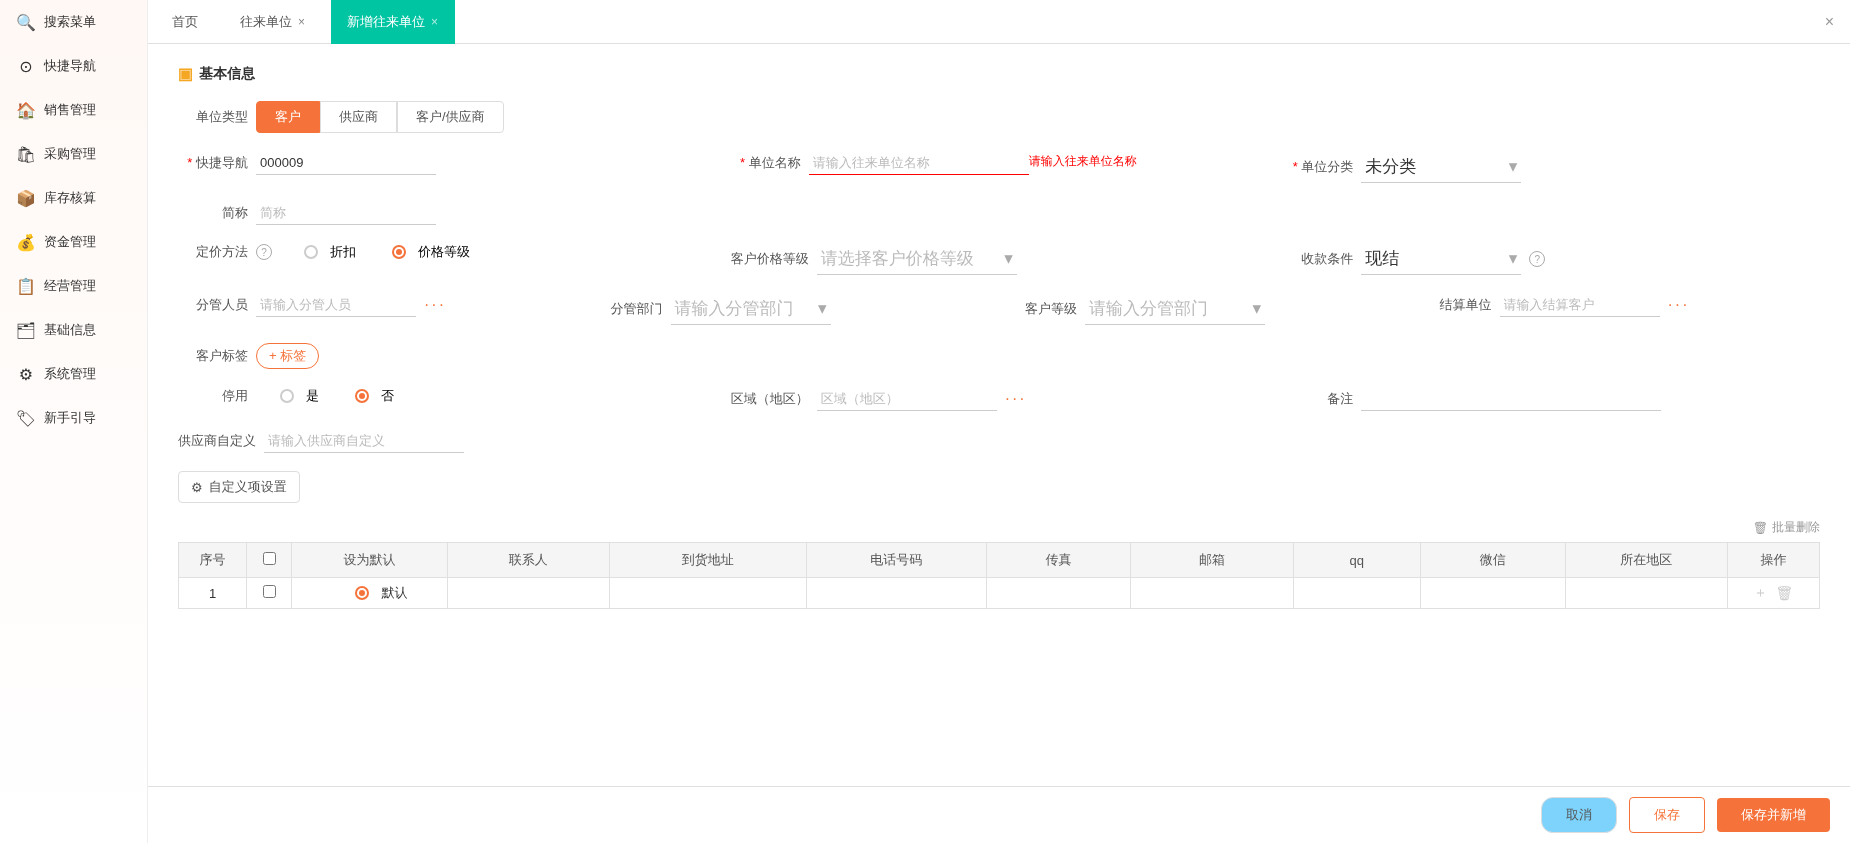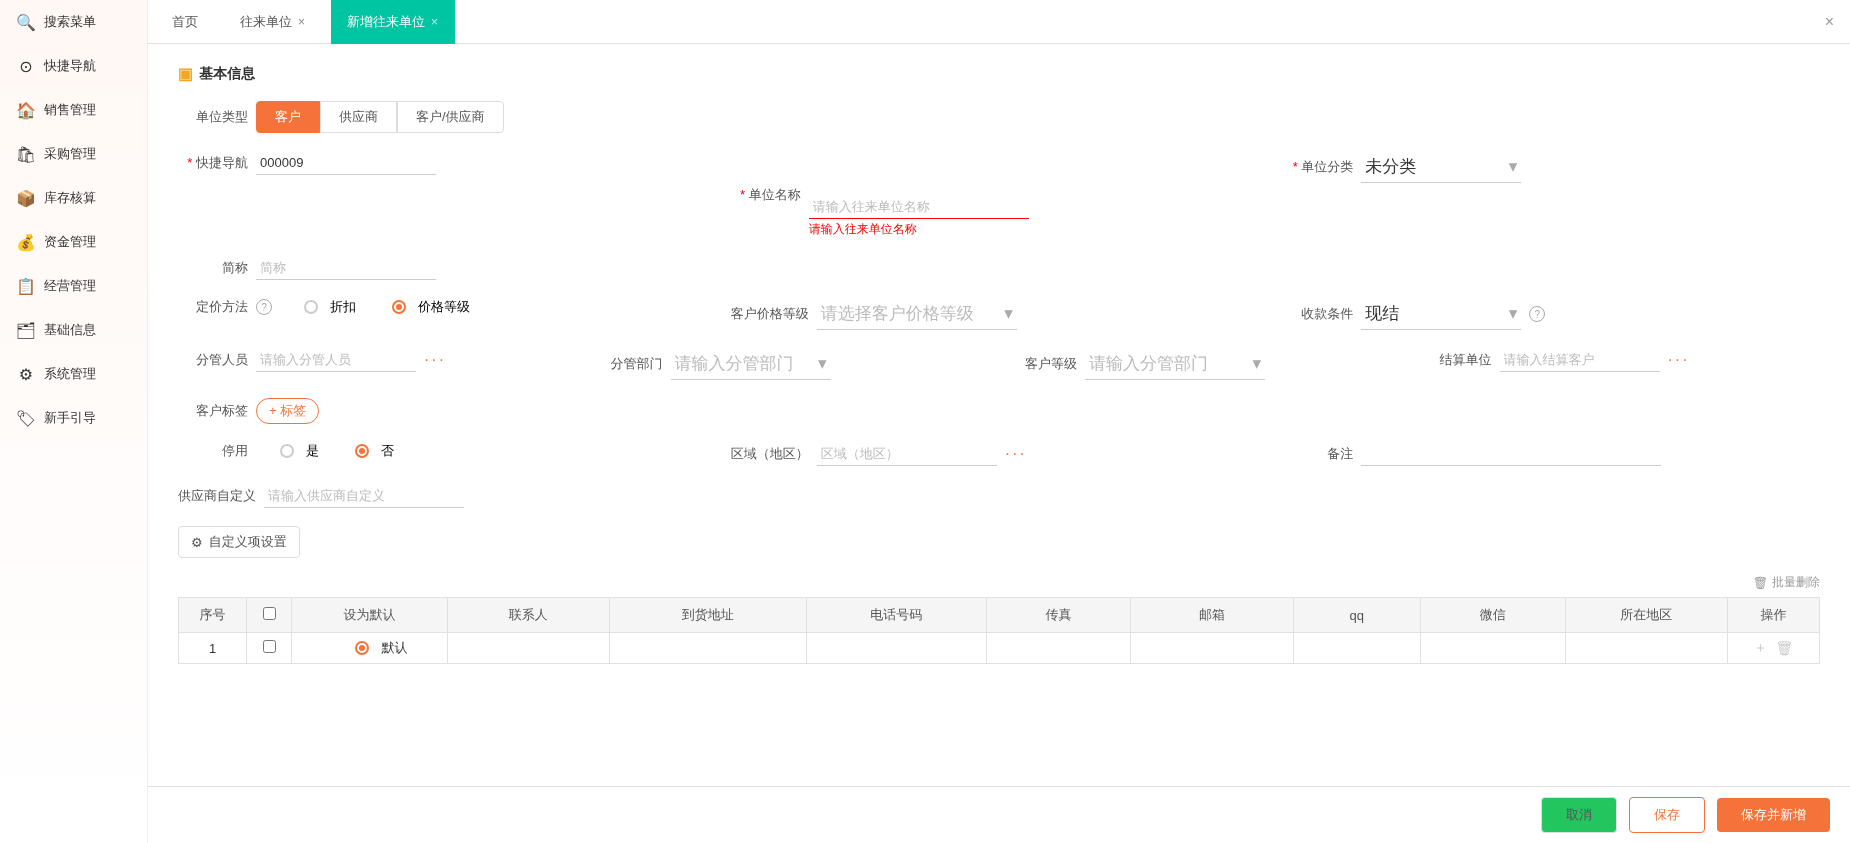--- a/index.html
+++ b/index.html
@@ -282,22 +282,22 @@
       border-top: 1px solid #e0e0e0;
       display: flex;
       align-items: center;
       justify-content: flex-end;
       padding: 10px 20px;
       gap: 12px;
     }
     .btn-cancel {
       padding: 8px 24px;
       border: 1px solid #ddd;
-      background: #22c55e;
-      border-radius: 4px;
+      background: #7dd3fc;
+      border-radius: 12px;
       cursor: pointer;
       font-size: 13px;
       color: #555;
     }
     .btn-save {
       padding: 8px 24px;
       border: none;
       background: #fff;
       border: 1px solid #f5733a;
       color: #f5733a;
@@ -308,21 +308,21 @@
     .btn-save-new {
       padding: 8px 24px;
       border: none;
       background: #f5733a;
       color: #fff;
       border-radius: 4px;
       cursor: pointer;
       font-size: 13px;
     }
 
-    .input-wrap { display: flex; flex-direction: column; margin-top: 44px; }
+    .input-wrap { display: flex; flex-direction: row; }
     .col-label {
       color: #555;
       font-size: 13px;
       text-align: right;
       white-space: nowrap;
     }
   </style>
 </head>
 <body>
 

